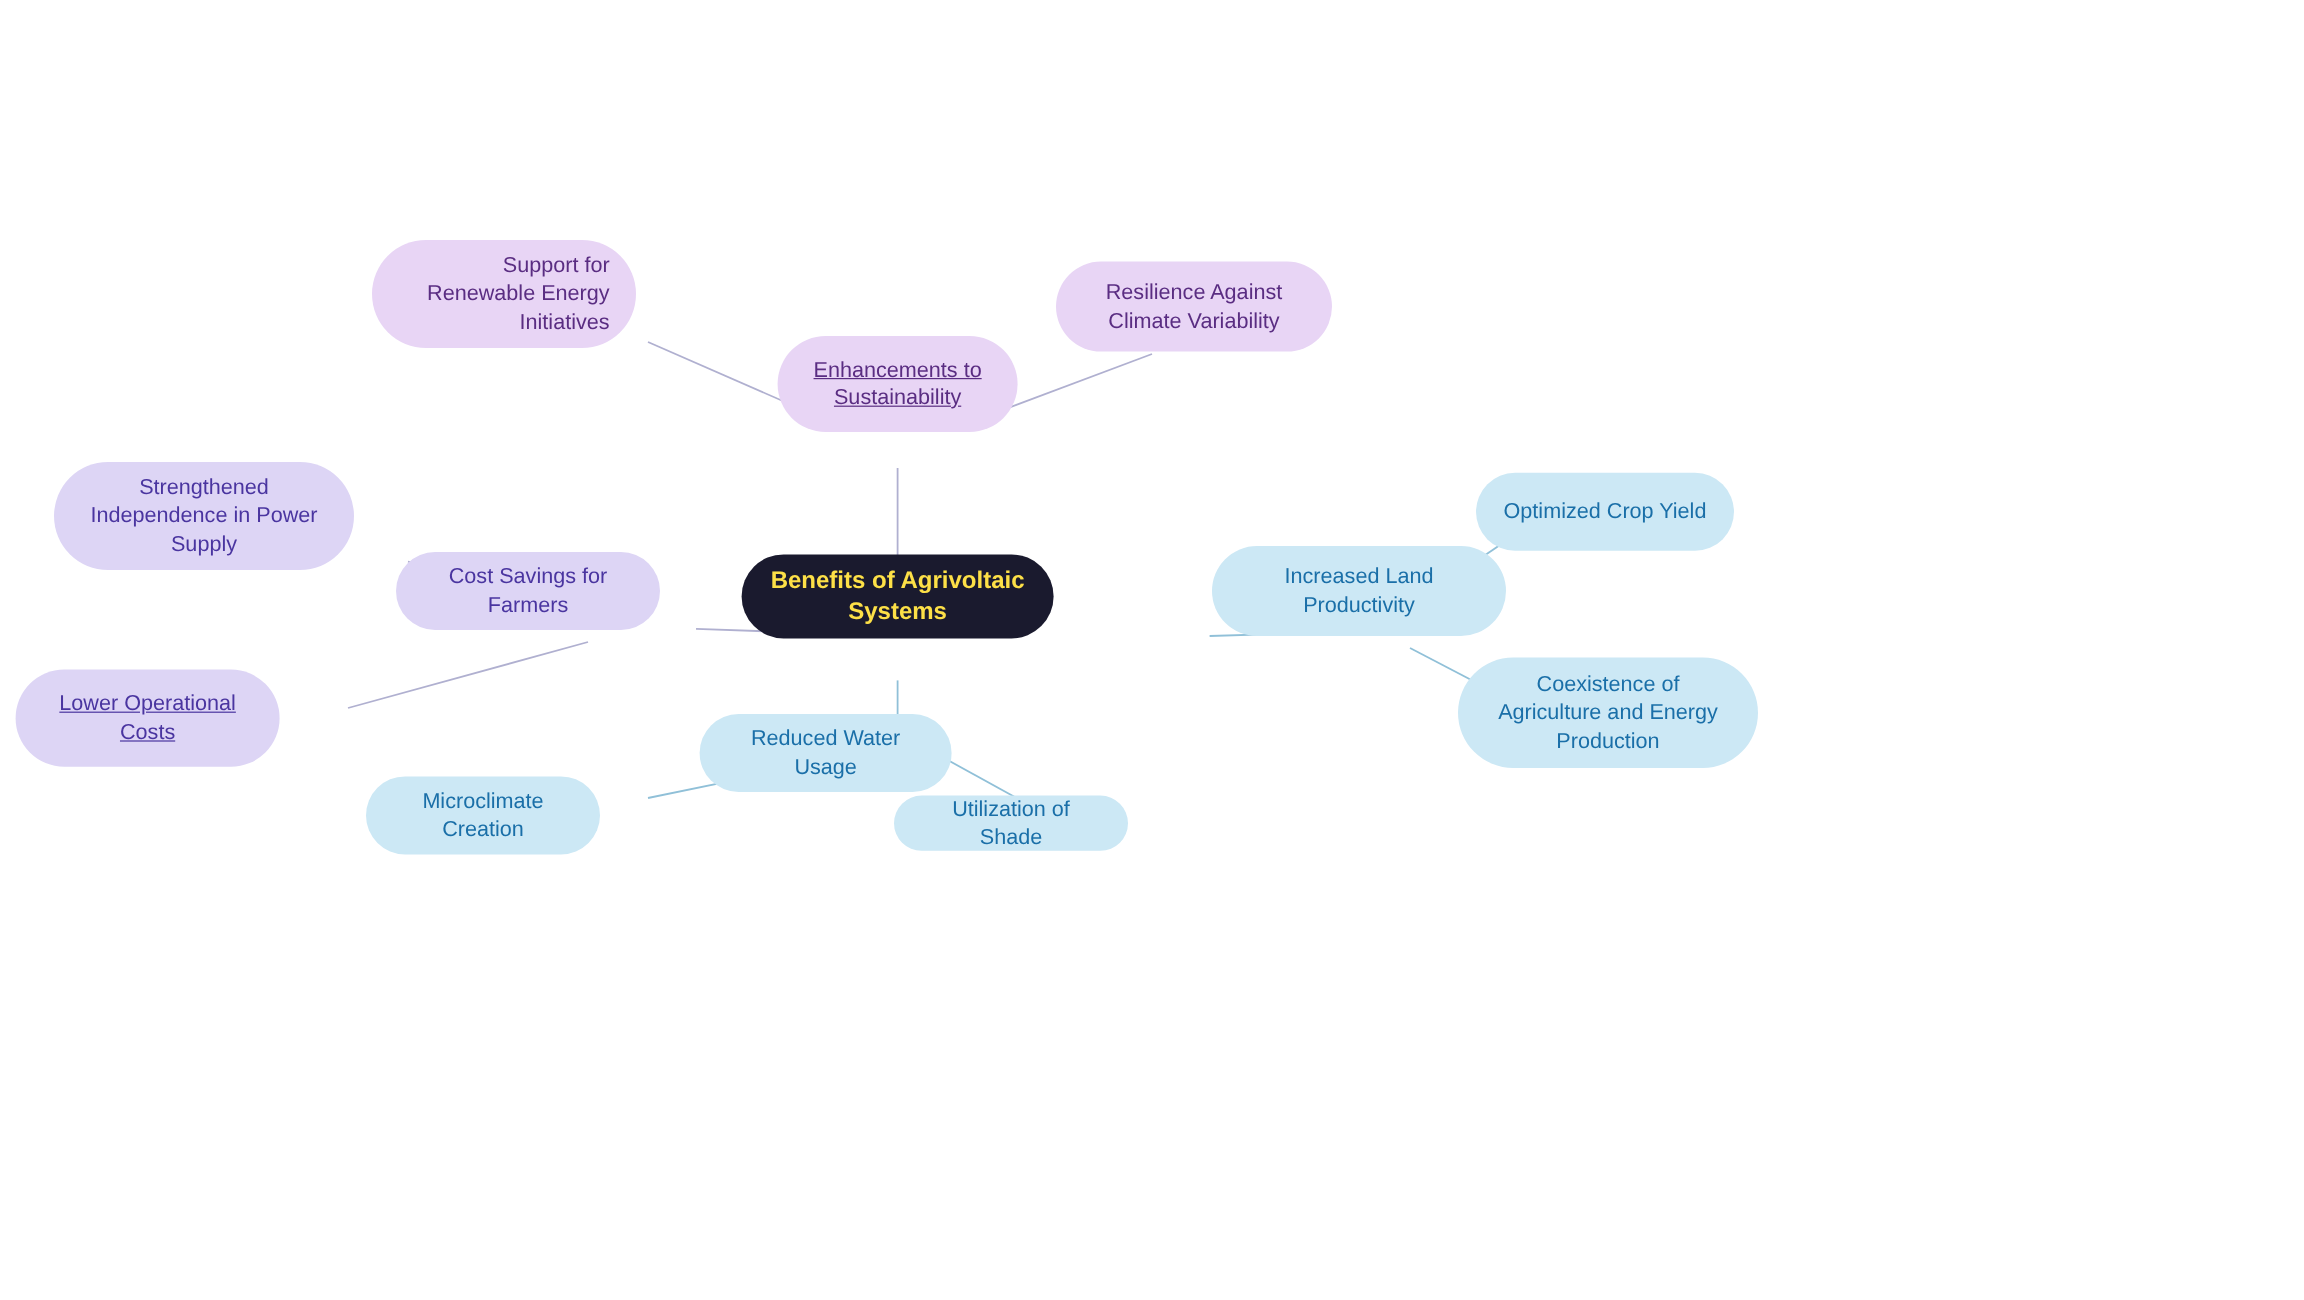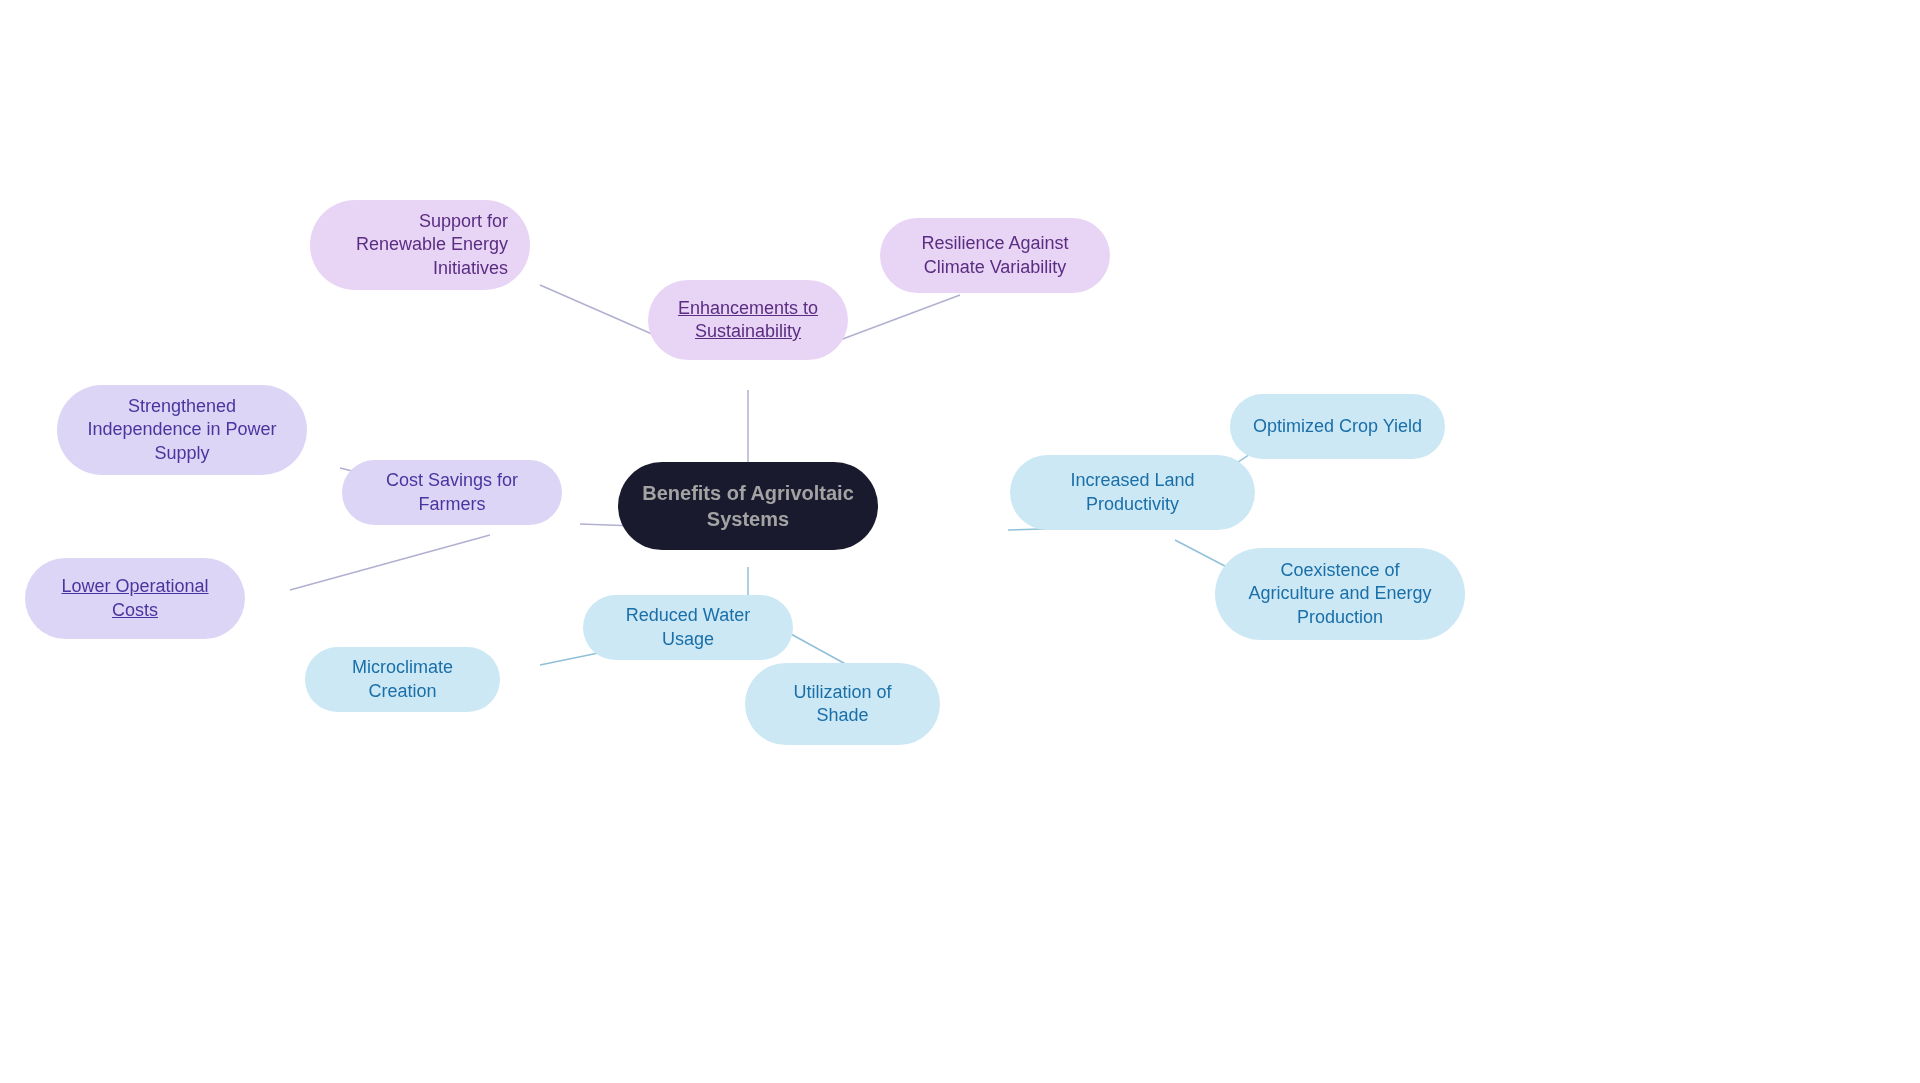--- a/index.html
+++ b/index.html
@@ -25,42 +25,41 @@
       align-items: center;
       justify-content: center;
       text-align: center;
       font-size: 18px;
       line-height: 1.3;
       padding: 14px 22px;
       cursor: default;
     }
     .node-center {
       background: #1a1a2e;
-      color: #a3a3a3;
+      color: #fde047;
       font-size: 20px;
       font-weight: 600;
       width: 260px;
-      height: 88px;
+      height: 70px;
       border-radius: 50px;
     }
     .node-purple {
       background: #e8d5f5;
       color: #5a2d82;
       border: none;
     }
     .node-blue {
       background: #cce8f5;
       color: #1a6fa8;
       border: none;
     }
     .node-lavender {
       background: #ddd5f5;
       color: #4a35a0;
       border: none;
-      margin-left: 12px;
     }
   </style>
 </head>
 <body>
 
 <svg id="connections">
 
   <line x1="748" y1="497" x2="748" y2="390" stroke="#b0b0d0" stroke-width="1.5"></line>
 
   <line x1="700" y1="355" x2="540" y2="285" stroke="#b0b0d0" stroke-width="1.5"></line>
@@ -97,19 +96,19 @@
 <div class="node node-lavender" style="left: 330px; top: 460px; width: 220px; height: 65px;">Cost Savings for Farmers</div>
 
 <div class="node node-lavender" style="left: 45px; top: 385px; width: 250px; height: 90px;">Strengthened Independence in Power Supply</div>
 
 <div class="node node-lavender" style="left: 13px; top: 558px; width: 220px; height: 81px; text-decoration: underline;">Lower Operational Costs</div>
 
 <div class="node node-blue" style="left: 583px; top: 595px; width: 210px; height: 65px;">Reduced Water Usage</div>
 
 <div class="node node-blue" style="left: 305px; top: 647px; width: 195px; height: 65px;">Microclimate Creation</div>
 
-<div class="node node-blue" style="left: 745px; top: 663px; width: 195px; height: 82px;">Utilization of Shade</div>
+<div class="node node-blue" style="left: 745px; top: 663px; width: 195px; height: 46px;">Utilization of Shade</div>
 
 <div class="node node-blue" style="left: 1010px; top: 455px; width: 245px; height: 75px;">Increased Land Productivity</div>
 
 <div class="node node-blue" style="left: 1230px; top: 365px; width: 215px; height: 65px; margin-top: 29px;">Optimized Crop Yield</div>
 
 <div class="node node-blue" style="left: 1215px; top: 548px; width: 250px; height: 92px;">Coexistence of Agriculture and Energy Production</div>
 
 </body></html>

